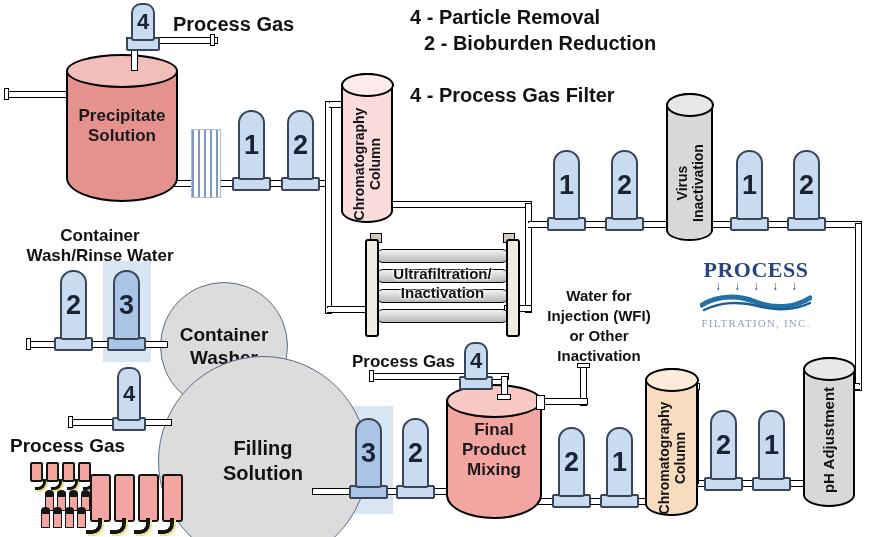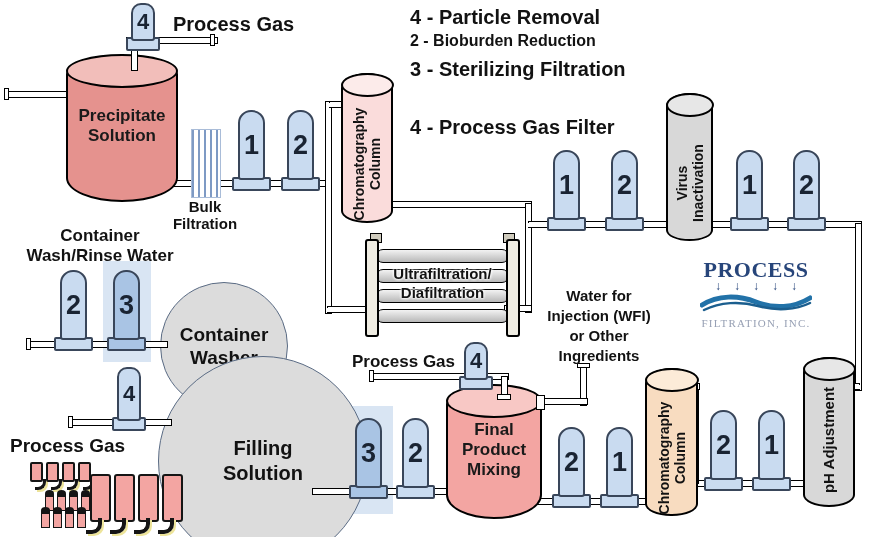--- a/index.html
+++ b/index.html
@@ -137,21 +137,21 @@
 
   <div class="uf-tube" style="left:376px;top:249px;width:133px;"></div>
   <div class="uf-tube" style="left:376px;top:269px;width:133px;"></div>
   <div class="uf-tube" style="left:376px;top:289px;width:133px;"></div>
   <div class="uf-tube" style="left:376px;top:309px;width:133px;"></div>
   <div class="uf-cap" style="left:370px;top:233px;width:12px;height:10px;"></div>
   <div class="uf-cap" style="left:503px;top:233px;width:12px;height:10px;"></div>
   <div class="uf-plate" style="left:365px;top:239px;height:98px;"></div>
   <div class="uf-plate" style="left:506px;top:239px;height:98px;"></div>
   <div class="uf-text" style="left:378px;top:264px;width:129px;">Ultrafiltration/
-Diafiltration</div>
+Inactivation</div>
 
   <div class="tank" style="left:446px;top:384px;width:96px;height:135px;">
     <div class="tank-body" style="background:#F3A5A2;"></div>
     <div class="tank-top" style="background:#F8C8C5;"></div>
     <div class="tank-label" style="top:36px;">Final
 Product
 Mixing</div>
   </div>
   <div class="tank" style="left:66px;top:54px;width:112px;height:148px;">
     <div class="tank-body" style="background:#E5928E;"></div>
@@ -315,35 +315,32 @@
     <div class="vial" style="left:28px;top:58px;"></div>
     <div class="vial" style="left:40px;top:58px;"></div>
     <div class="vial" style="left:52px;top:58px;"></div>
     <div class="bag-l" style="left:65px;top:19px;"></div>
     <div class="bag-l" style="left:89px;top:19px;"></div>
     <div class="bag-l" style="left:113px;top:19px;"></div>
     <div class="bag-l" style="left:137px;top:19px;"></div>
   </div>
 
   <div class="lbl" style="left:410px;top:6px;font-size:20px;">4 - Particle Removal</div>
-  <div class="lbl" style="left:410px;top:32px;font-size:16px;">2 - Bioburden Reduction</div>
-  <div class="lbl" style="left:410px;top:58px;font-size:20px;">3 - Sterilizing Filtration</div>
-  <div class="lbl" style="left:410px;top:84px;font-size:20px;margin-top:32px;">4 - Process Gas Filter</div>
+  <div class="lbl" style="left:424px;top:32px;font-size:20px;">2 - Bioburden Reduction</div>
+  <div class="lbl" style="left:410px;top:84px;font-size:20px;">4 - Process Gas Filter</div>
 
   <div class="lbl" style="left:173px;top:13px;font-size:20px;">Process Gas</div>
-  <div class="lbl ml" style="left:165px;top:198px;width:80px;text-align:center;font-size:15px;line-height:17px;">Bulk
-Filtration</div>
   <div class="lbl ml" style="left:8px;top:226px;width:184px;text-align:center;font-size:17px;line-height:20px;">Container
 Wash/Rinse Water</div>
   <div class="lbl" style="left:10px;top:435px;font-size:19px;">Process Gas</div>
   <div class="lbl" style="left:352px;top:352px;font-size:17px;">Process Gas</div>
   <div class="lbl ml" style="left:542px;top:286px;width:114px;text-align:center;font-size:15px;line-height:20px;">Water for
 Injection (WFI)
 or Other
-Ingredients</div>
+Inactivation</div>
 
   <div class="logo" style="left:698px;top:259px;width:116px;">
     <div class="logo-l2">PROCESS</div>
     <div class="logo-arrows">
       <span>↓</span>
       <span>↓</span>
       <span>↓</span>
       <span>↓</span>
       <span>↓</span>
     </div>

